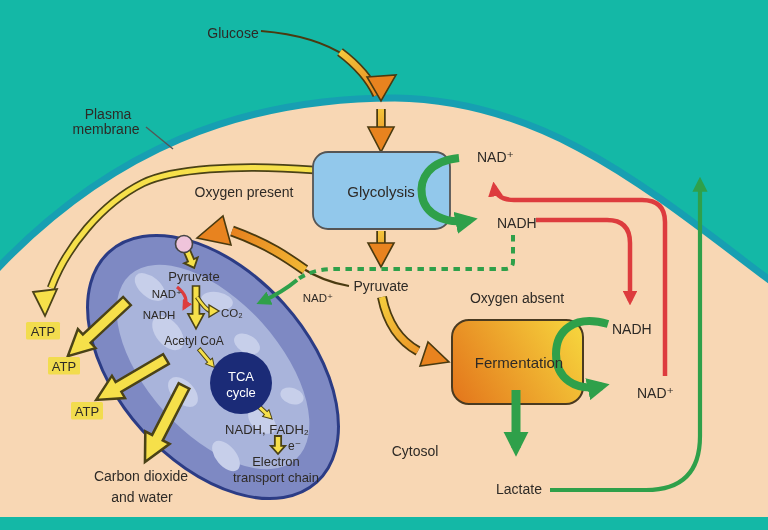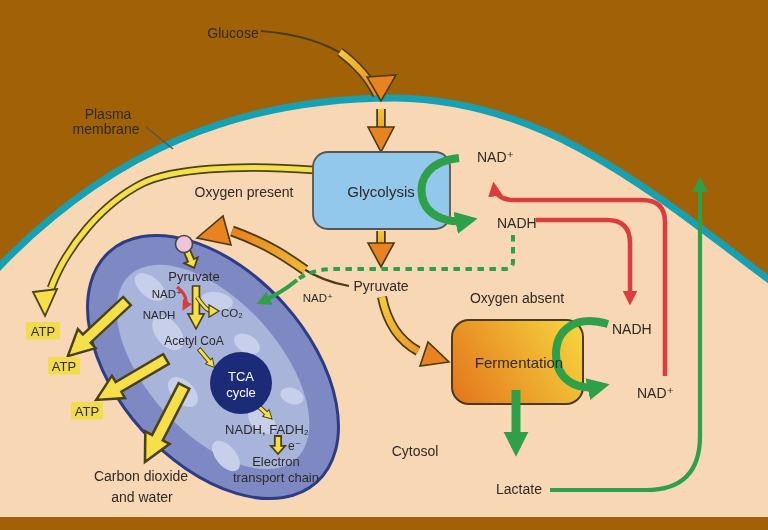--- a/index.html
+++ b/index.html
@@ -1,16 +1,16 @@
 <!DOCTYPE html>
 <html><head>
 <meta charset="utf-8">
 <style>
   html,body{margin:0;padding:0;background:#fff;}
-  .stage{position:relative;width:768px;height:530px;background:#a16207;overflow:hidden;
+  .stage{position:relative;width:768px;height:530px;background:#14b8a6;overflow:hidden;
          font-family:"Liberation Sans","DejaVu Sans",sans-serif;}
   svg{display:block;}
   text{fill:#2e2a26;font-family:"Liberation Sans","DejaVu Sans",sans-serif;}
   .lbl{font-size:14px;}
   .lbl-lg{font-size:15px;}
   .lbl-md{font-size:13px;}
   .lbl-sm{font-size:11.5px;}
   .lbl-ac{font-size:12px;}
   .mid{text-anchor:middle;}
   .white{fill:#ffffff;}

